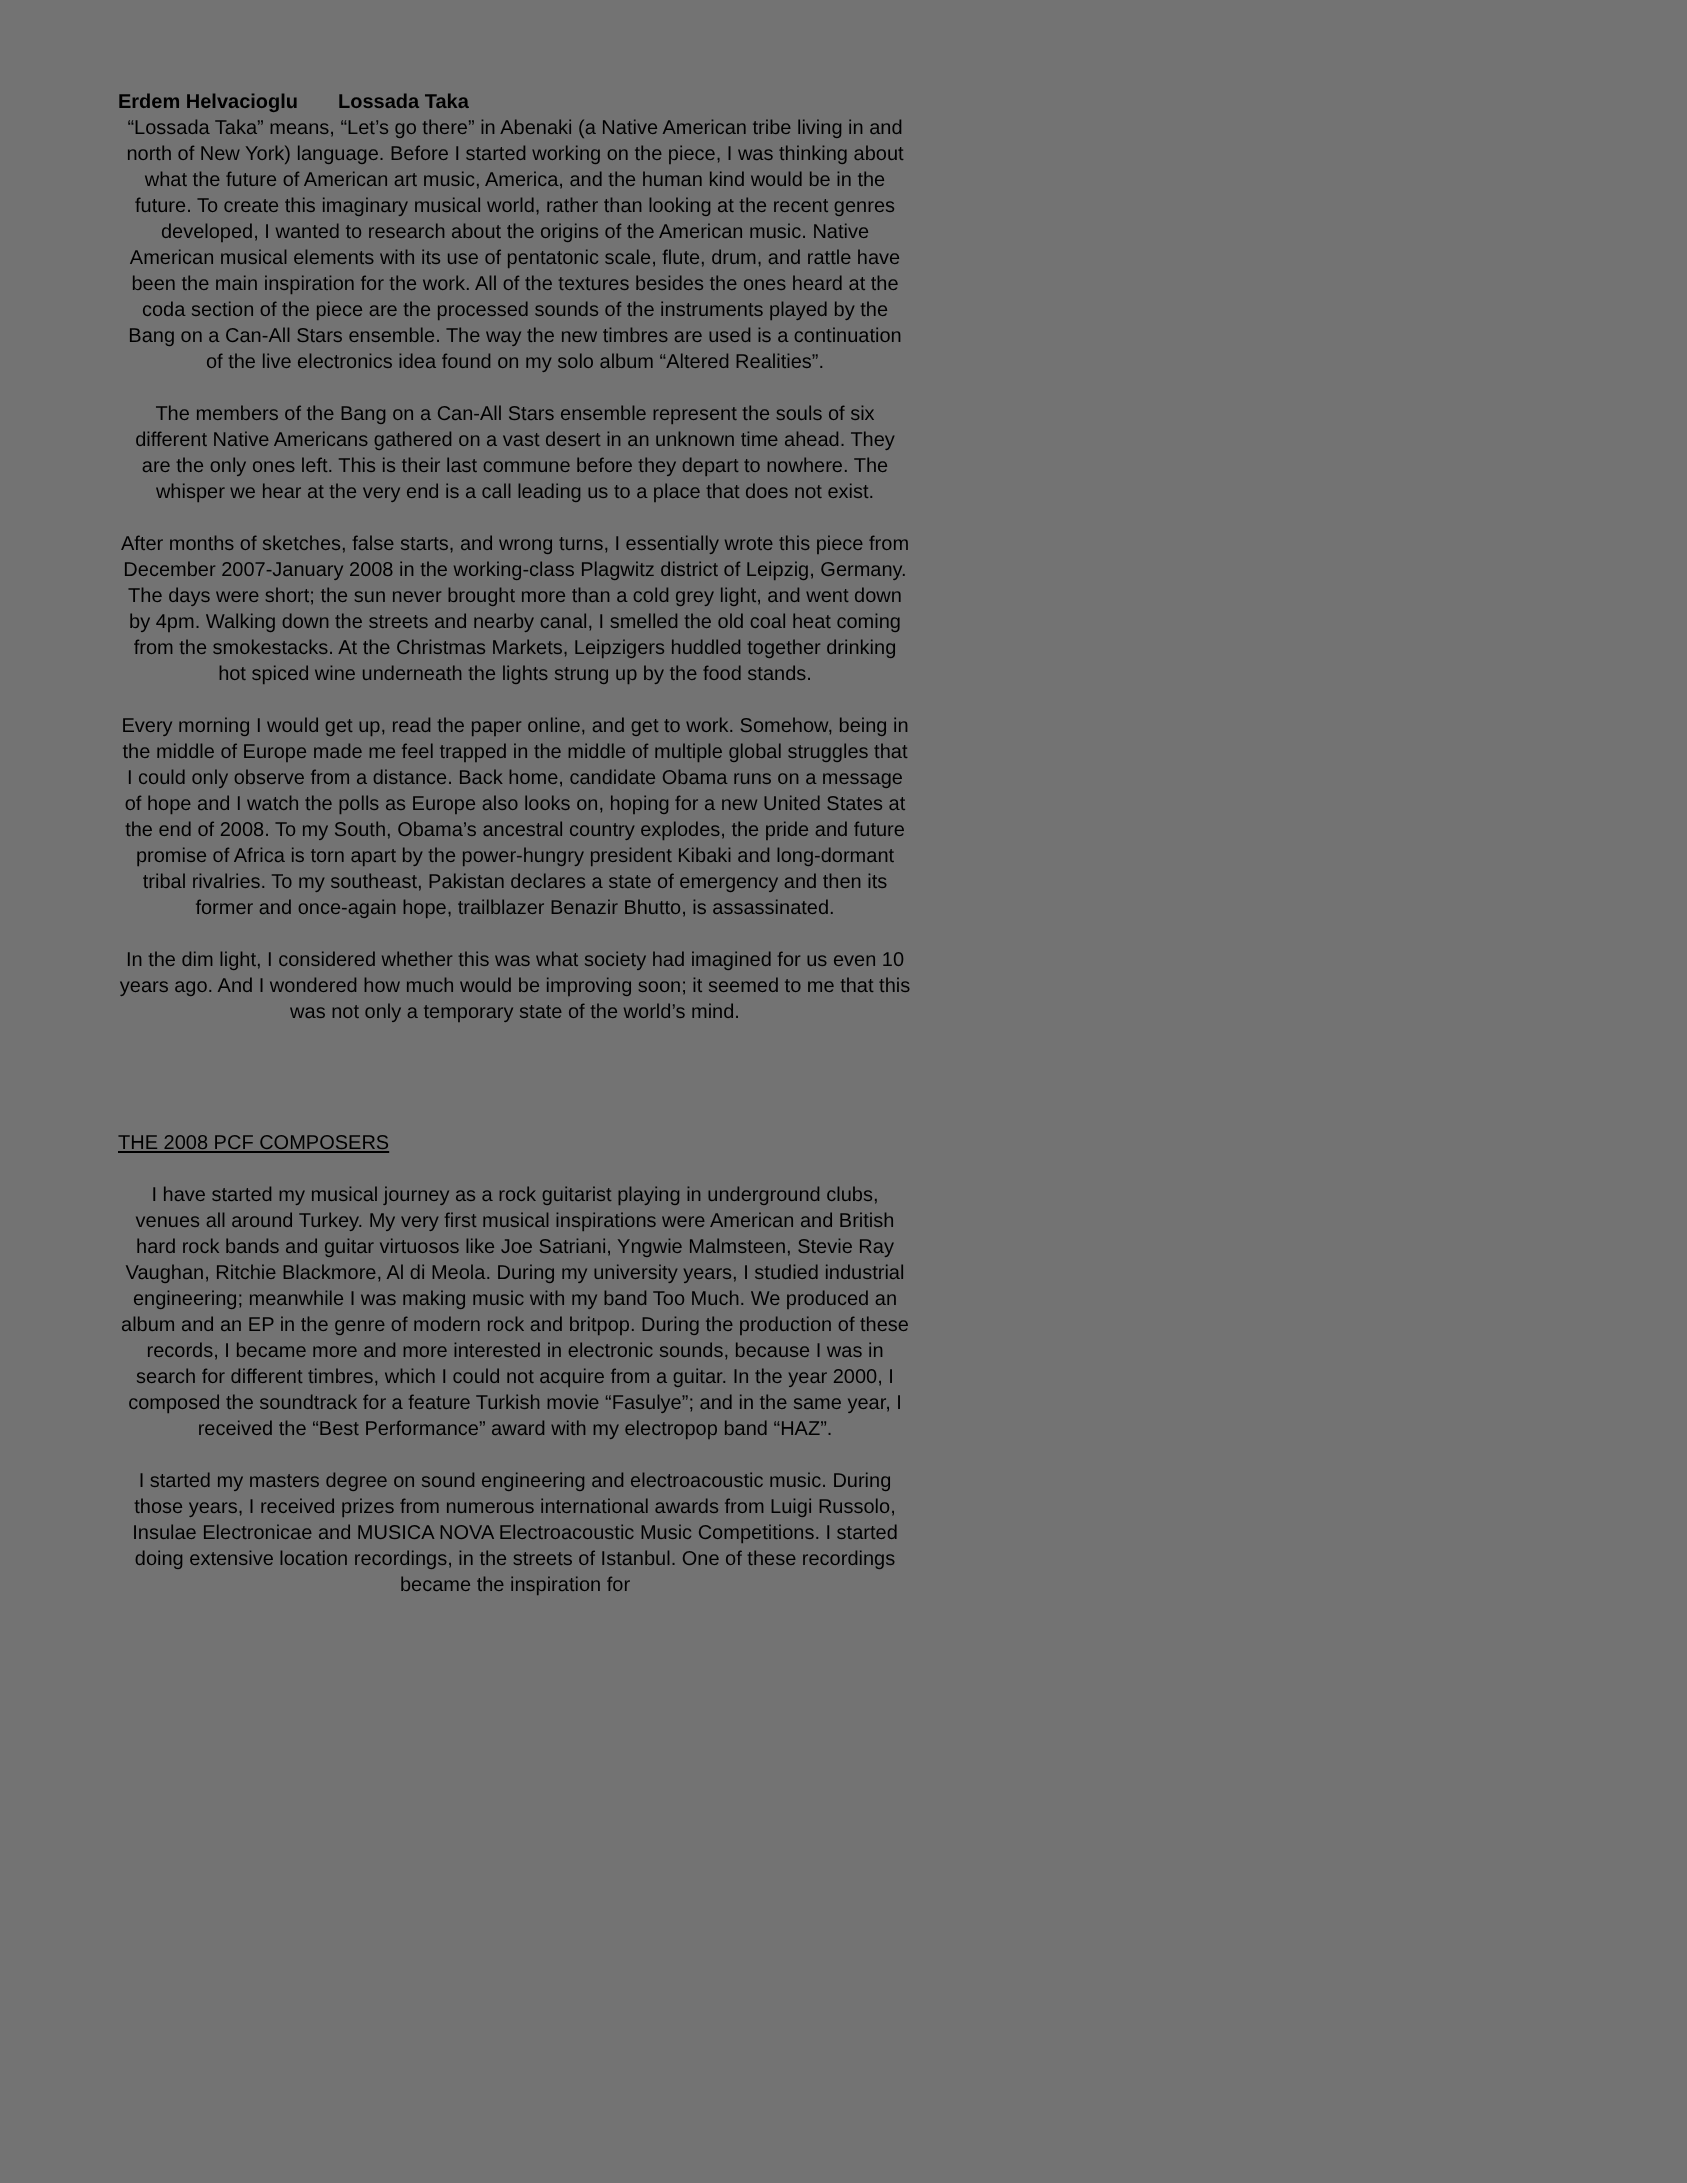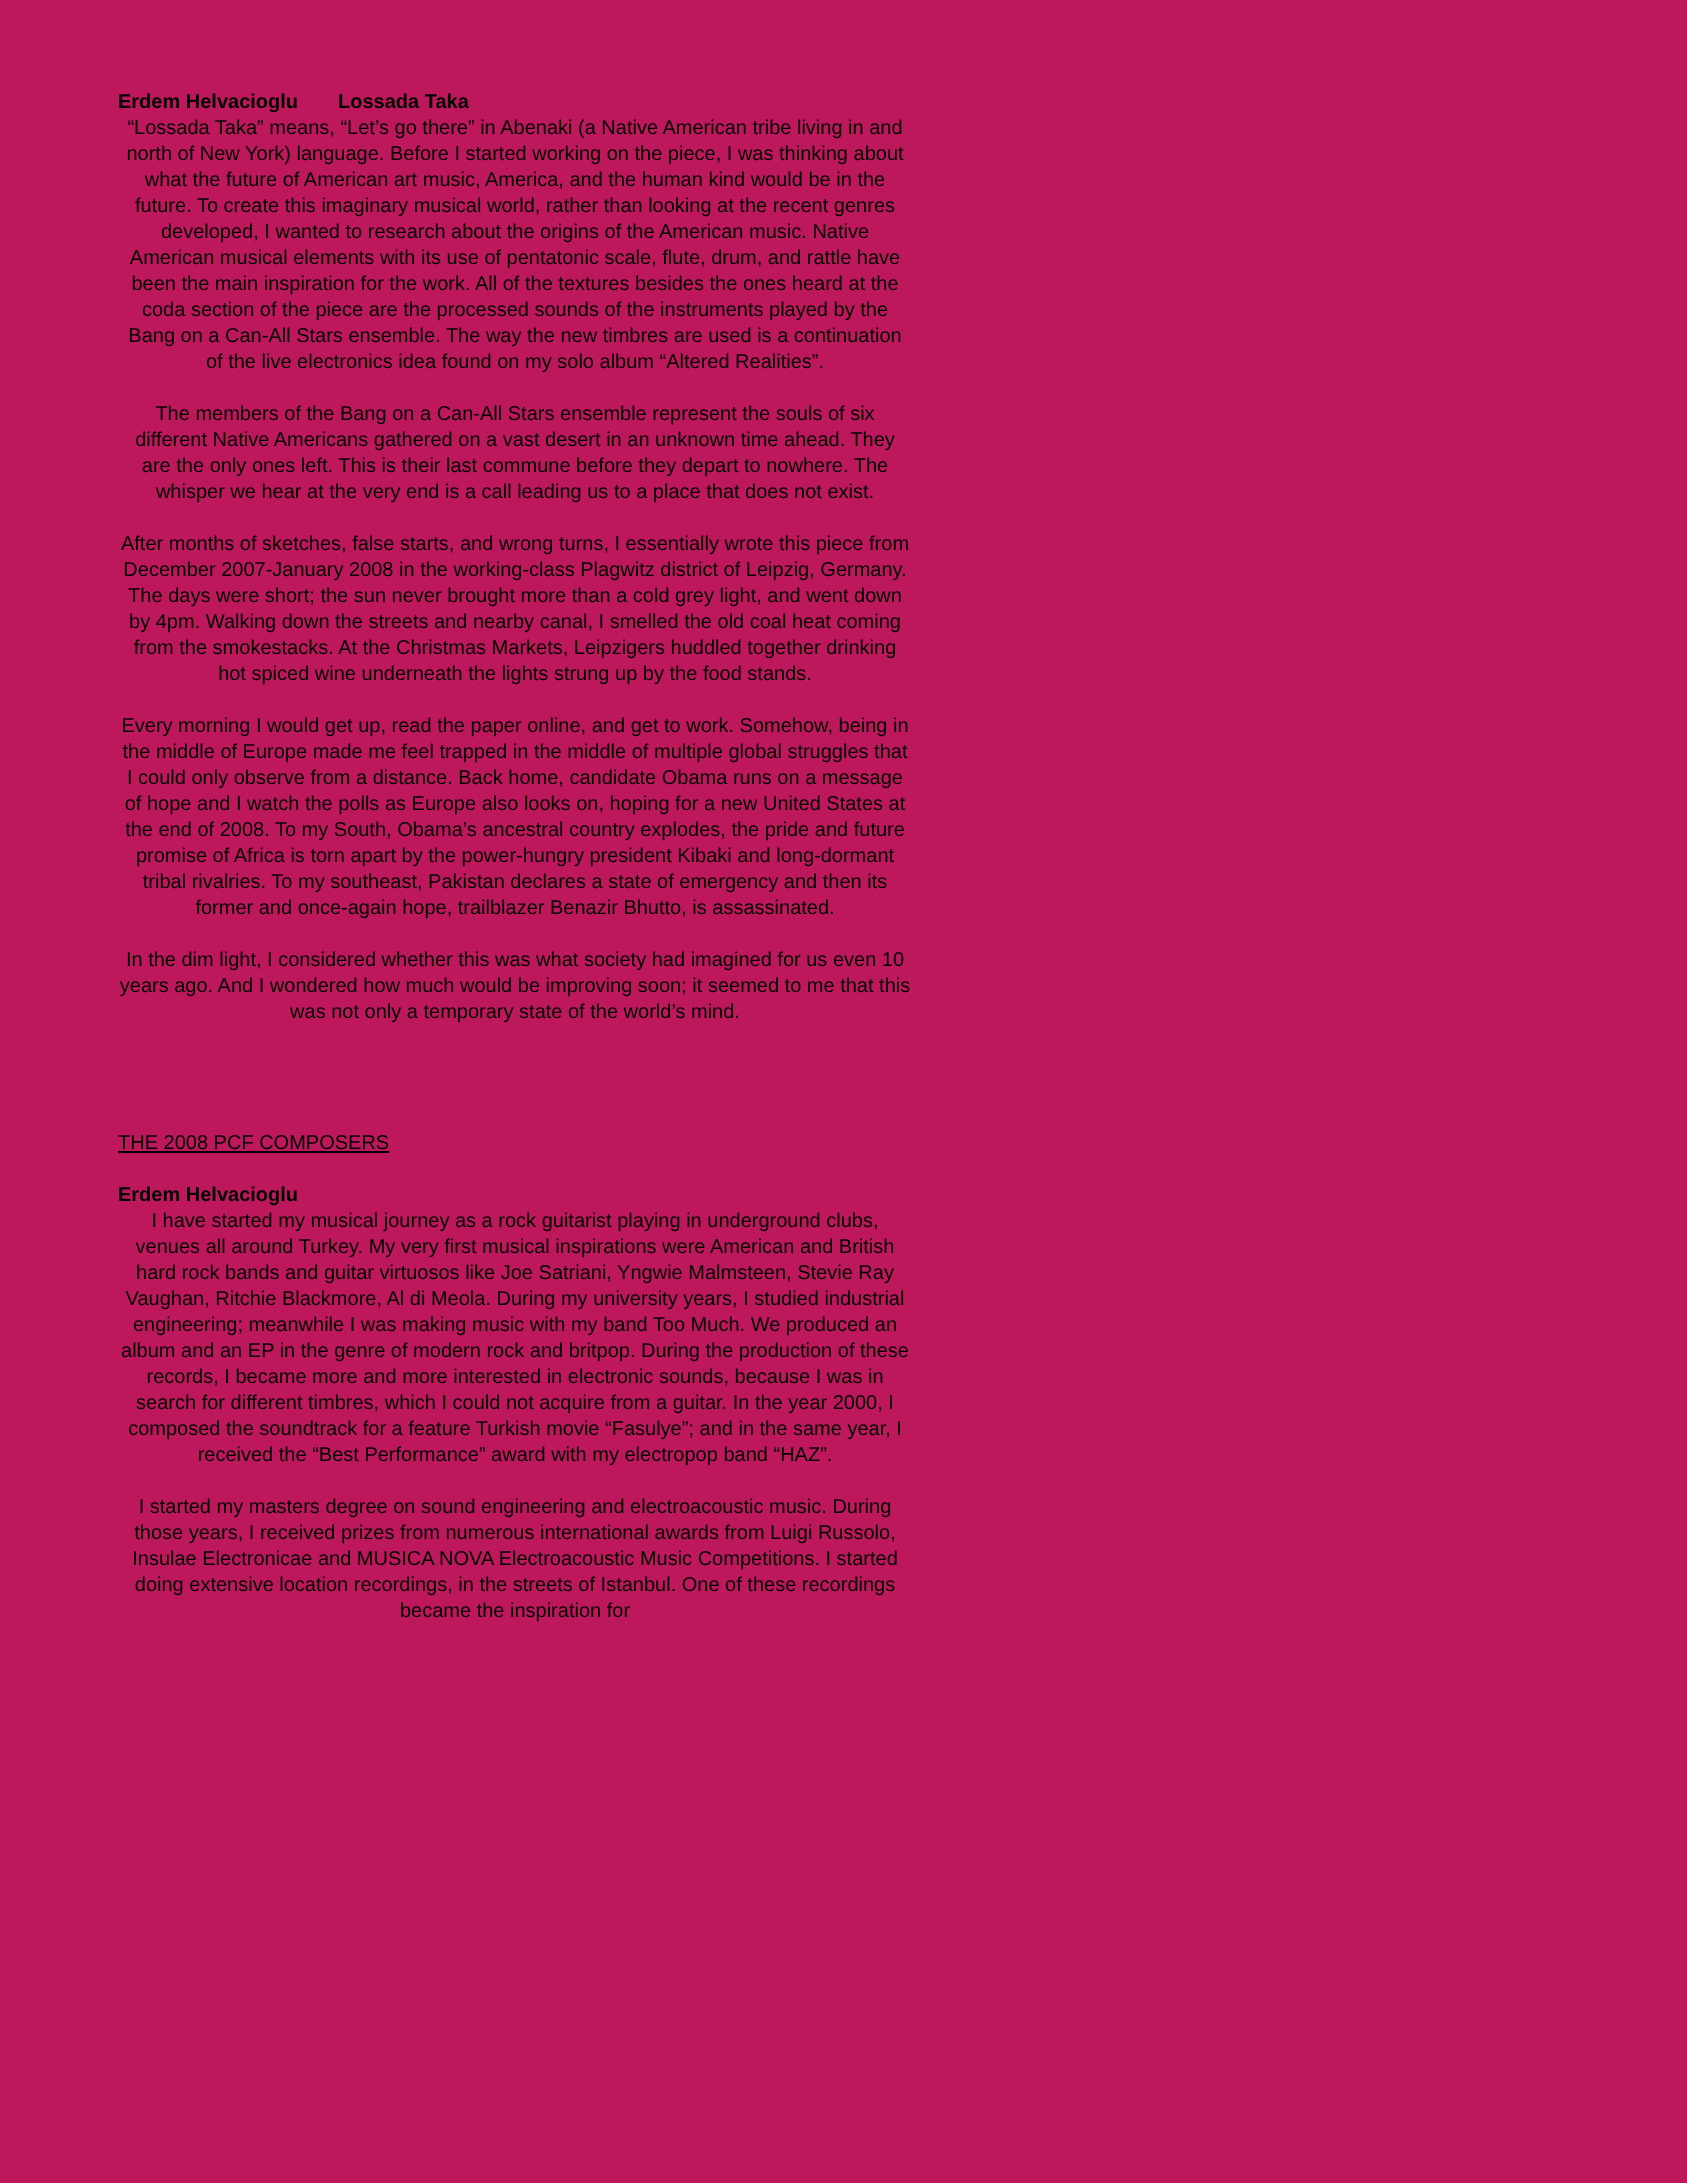--- a/index.html
+++ b/index.html
@@ -5,21 +5,21 @@
 <style>
   html, body {
     margin: 0;
     padding: 0;
     background: #ffffff;
   }
   .page {
     position: relative;
     width: 1687px;
     height: 2183px;
-    background: #be185d;
+    background: #737373;
     overflow: hidden;
     box-sizing: border-box;
   }
   .content {
     position: absolute;
     left: 118px;
     top: 89px;
     width: 794px;
     font-family: "Liberation Sans", sans-serif;
     font-size: 20px;
@@ -86,21 +86,20 @@
     <p class="para">In the dim light, I considered whether this was what society had imagined for us even 10 years ago.  And I wondered how much would be improving soon; it seemed to me that this was not only a temporary state of the world’s mind.</p>
 
     <div class="gap-big"></div>
 
     <div>
       <span class="heading-underline">THE 2008 PCF COMPOSERS</span>
     </div>
 
     <div class="gap-small"></div>
 
-    <div class="heading">Erdem Helvacioglu</div>
     <p class="para">I have started my musical journey as a rock guitarist playing in underground clubs, venues all around Turkey. My very first musical inspirations were American and British hard rock bands and guitar virtuosos like Joe Satriani, Yngwie Malmsteen, Stevie Ray Vaughan, Ritchie Blackmore, Al di Meola. During my university years, I studied industrial engineering; meanwhile I was making music with my band Too Much. We produced an album and an EP in the genre of modern rock and britpop. During the production of these records, I became more and more interested in electronic sounds, because I was in search for different timbres, which I could not acquire from a guitar. In the year 2000, I composed the soundtrack for a feature Turkish movie “Fasulye”; and in the same year, I received the “Best Performance” award with my electropop band “HAZ”.</p>
 
     <div class="gap-para"></div>
 
     <p class="para">I started my masters degree on sound engineering and electroacoustic music. During those years, I received prizes from numerous international awards from Luigi Russolo, Insulae Electronicae and MUSICA NOVA Electroacoustic Music Competitions. I started doing extensive location recordings, in the streets of Istanbul. One of these recordings became the inspiration for</p>
 
   </div>
 </div>
 
 

